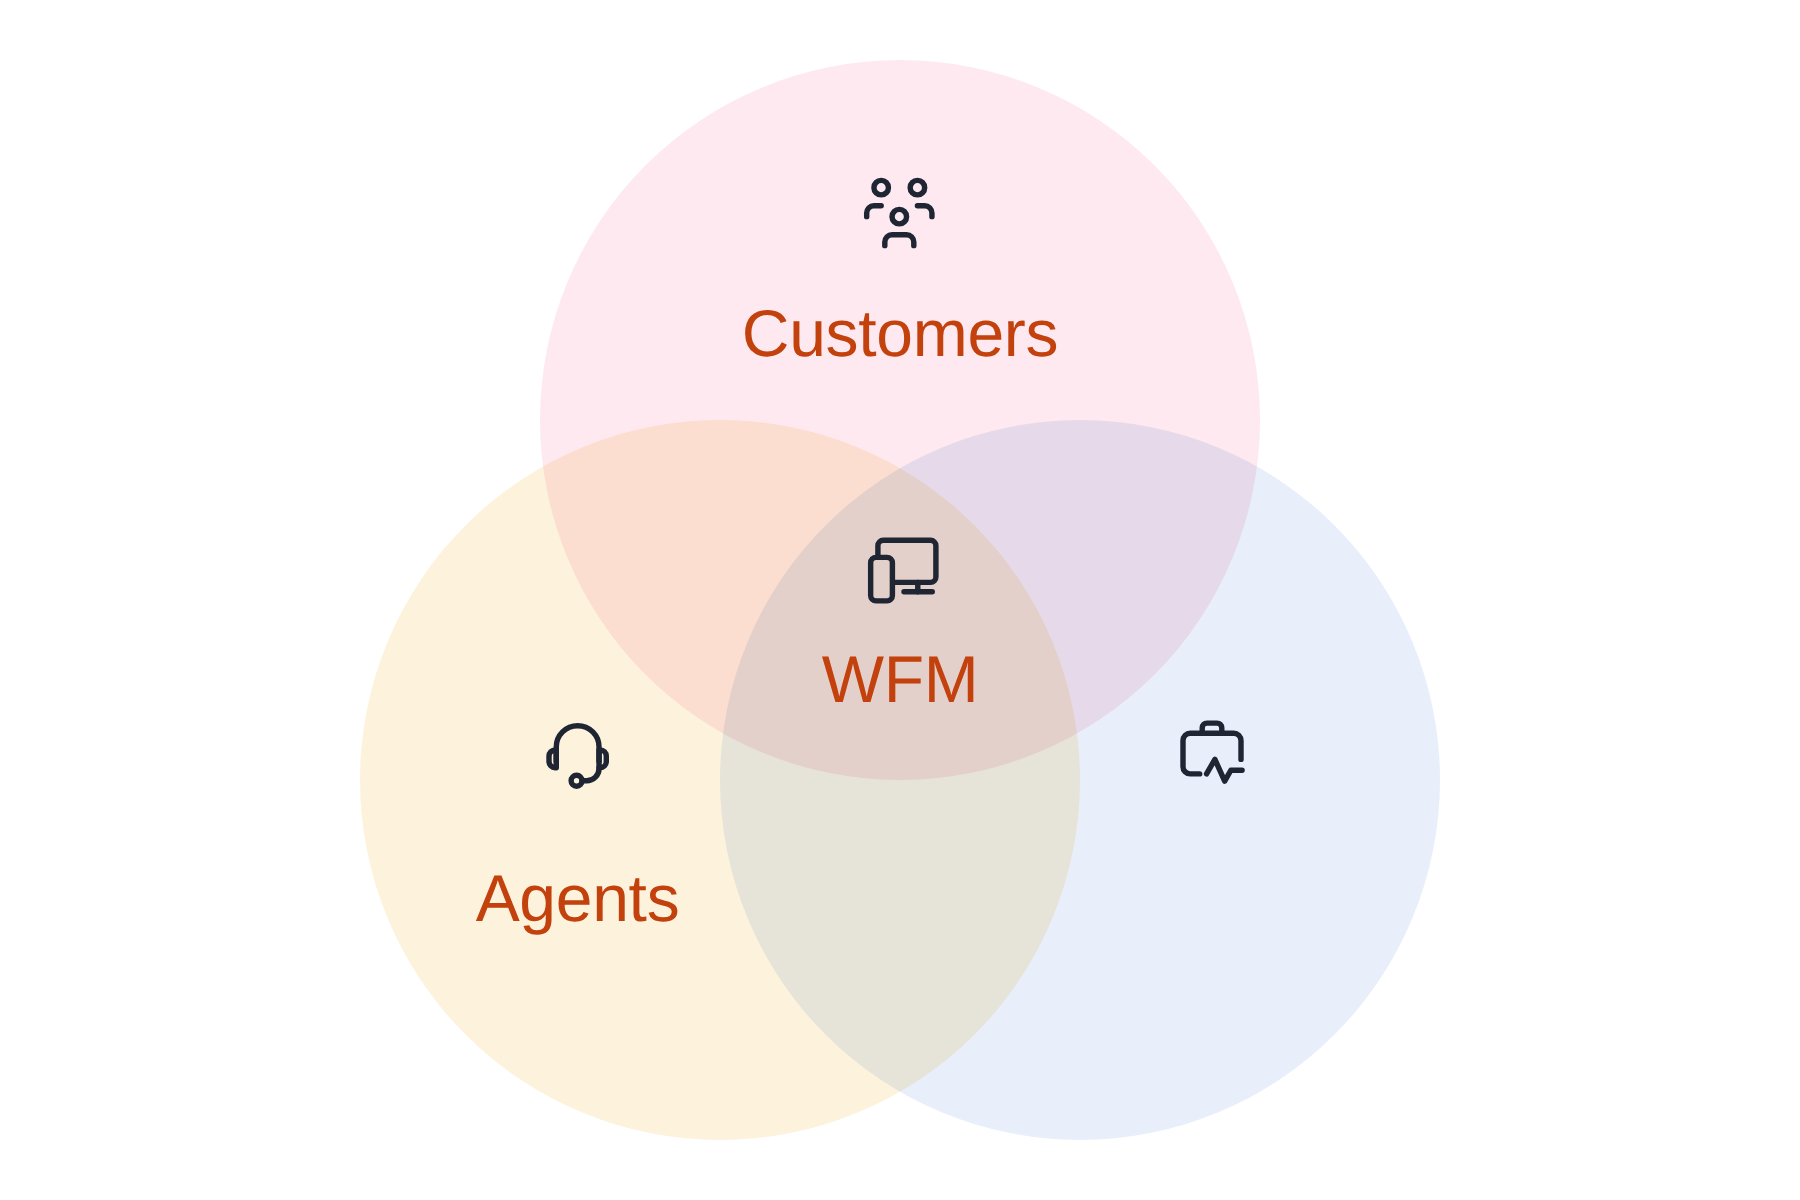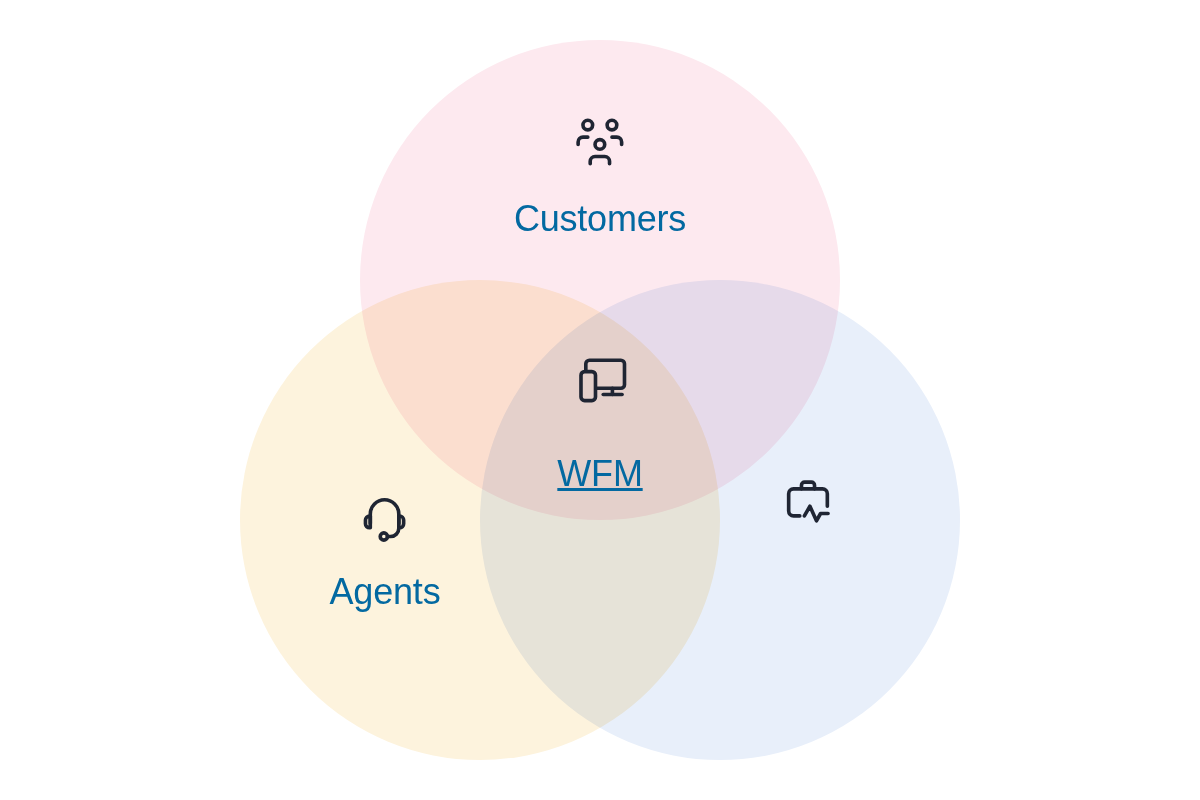--- a/index.html
+++ b/index.html
@@ -26,36 +26,36 @@
   .node {
     position: absolute;
     display: flex;
     flex-direction: column;
     align-items: center;
     transform: translateX(-50%);
     z-index: 2;
   }
   .node-customers { left: 600px; top: 113px; }
   .node-wfm       { left: 600px; top: 352px; }
-  .node-agents    { left: 385px; top: 486px; }
+  .node-agents    { left: 385px; top: 470px; gap: 20px; }
   .node-business  { left: 808px; top: 470px; }
 
   .node .icon { width: 58px; height: 58px; }
   .node .icon svg { width: 100%; height: 100%; display: block; }
 
   .node .label {
     margin-top: 28px;
-    font-size: 36px;
+    font-size: 44px;
     line-height: 1.1;
     font-weight: 400;
     letter-spacing: -0.2px;
-    color: #0369a1;
+    color: #c2410c;
     white-space: nowrap;
   }
-  .node-wfm .label { margin-top: 44px; text-decoration: underline; }
+  .node-wfm .label { margin-top: 20px; }
 </style>
 </head>
 <body>
 
 <div class="stage">
 
   <div class="circle circle-customers" style="background-color: rgb(253, 233, 239);"></div>
   <div class="circle circle-agents" style="background-color: rgb(253, 243, 221);"></div>
   <div class="circle circle-business" style="background-color: rgb(232, 239, 250);"></div>
 

